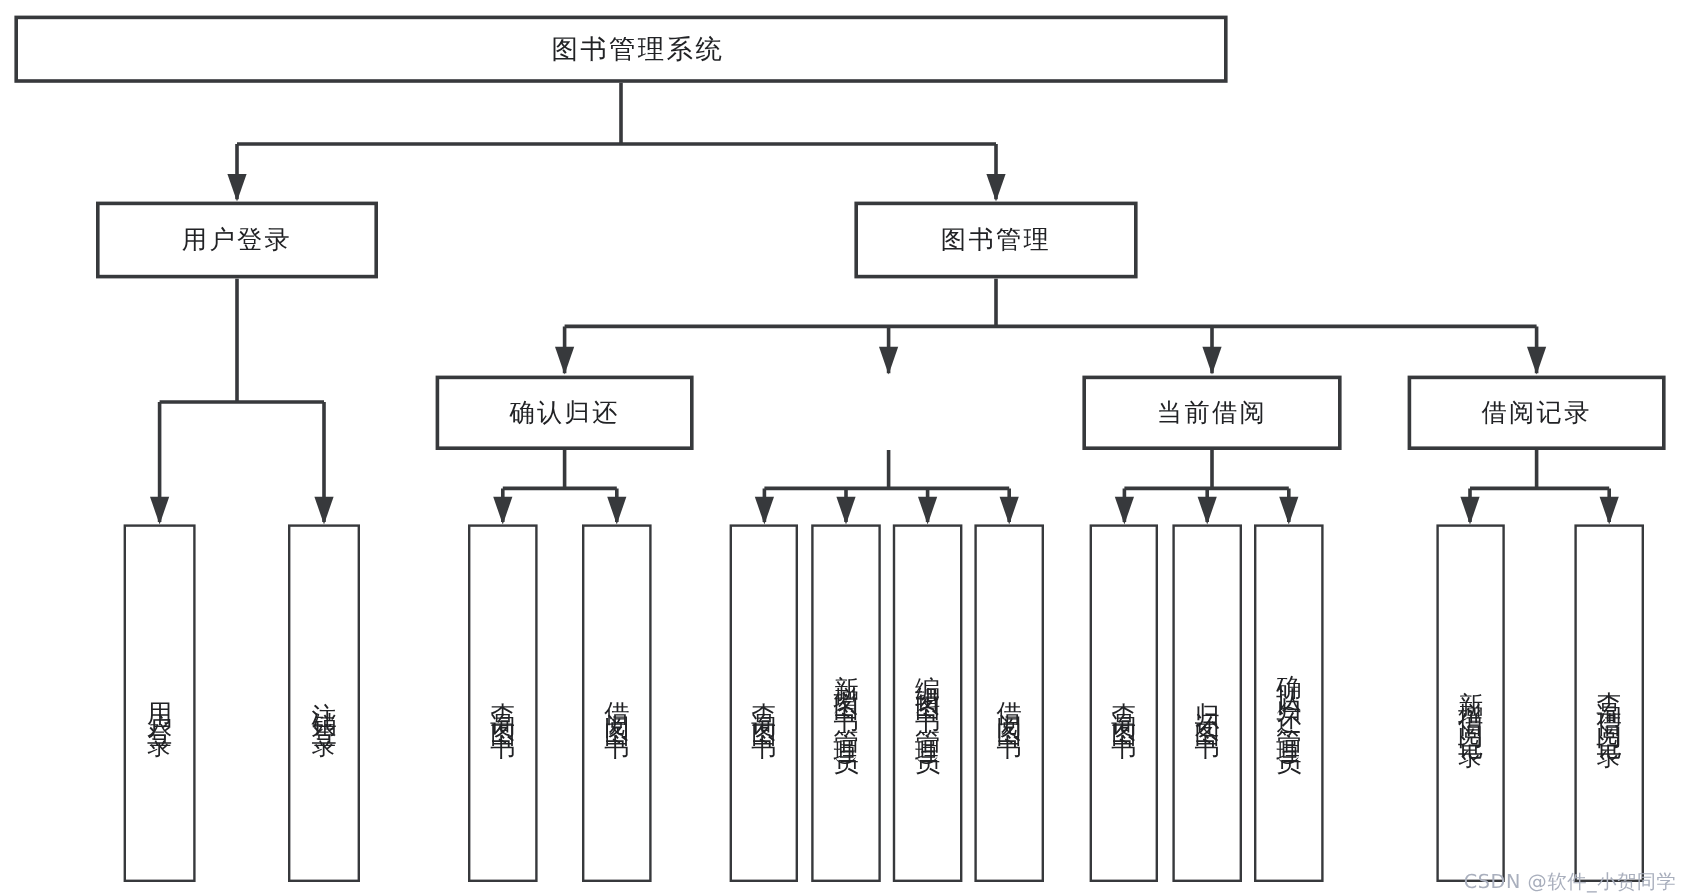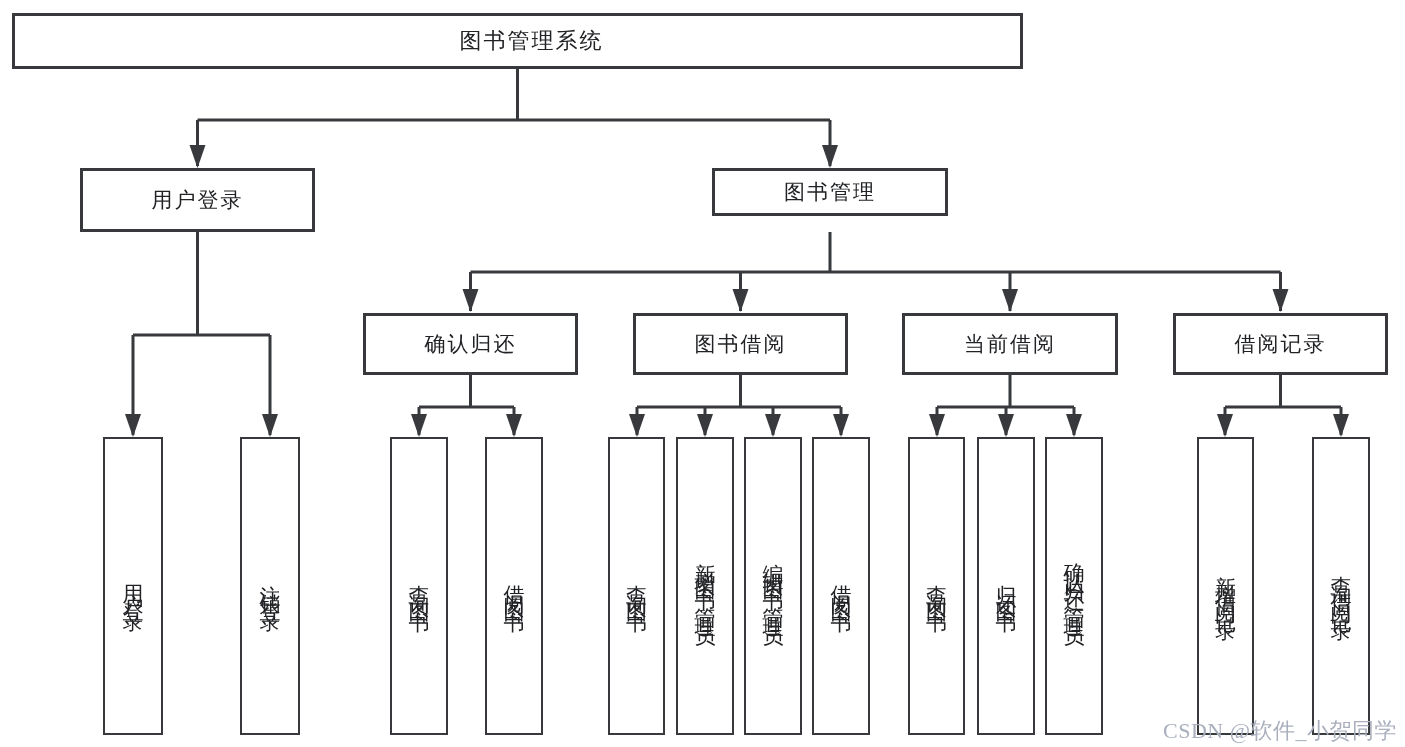--- a/index.html
+++ b/index.html
@@ -53,26 +53,25 @@
     writing-mode: vertical-rl;
     text-orientation: mixed;
     font-size: 21px;
     letter-spacing: 9px;
     white-space: nowrap;
   }
   .watermark {
     position: absolute;
     right: 8px;
     bottom: 1px;
-    font-size: 22px;
+    font-size: 16px;
     color: #a9afbd;
     letter-spacing: 0.5px;
     z-index: 5;
     white-space: nowrap;
-    font-family: Liberation Serif, serif;
   }
 </style>
 </head>
 <body>
 
 <div id="canvas">
 
   <svg id="connectors" viewBox="0 0 1405 747" xmlns="http://www.w3.org/2000/svg">
     <path fill="none" stroke="#37393c" stroke-width="3" d="M517.5 68 V120
              M197.5 120 H830
@@ -118,29 +117,26 @@
     </g>
   </svg>
 
   <div class="node root-node" style="left:12px;top:13px;width:1011px;height:56px">
     <span>图书管理系统</span>
   </div>
 
   <div class="node h-node" style="left:80px;top:168px;width:235px;height:64px">
     <span>用户登录</span>
   </div>
-  <div class="node h-node" style="left:712px;top:168px;width:236px;height:48px">
+  <div class="node h-node" style="left:712px;top:168px;width:236px;height:64px">
     <span>图书管理</span>
   </div>
 
   <div class="node h-node" style="left:363px;top:313px;width:215px;height:62px">
     <span>确认归还</span>
-  </div>
-  <div class="node h-node" style="left:633px;top:313px;width:215px;height:62px">
-    <span>图书借阅</span>
   </div>
   <div class="node h-node" style="left:1173px;top:313px;width:215px;height:62px">
     <span>借阅记录</span>
   </div>
   <div class="node h-node" style="left:902px;top:313px;width:216px;height:62px">
     <span>当前借阅</span>
   </div>
 
   <div class="node v-node" style="left:103px;width:60px">
     <span>用户登录</span>

